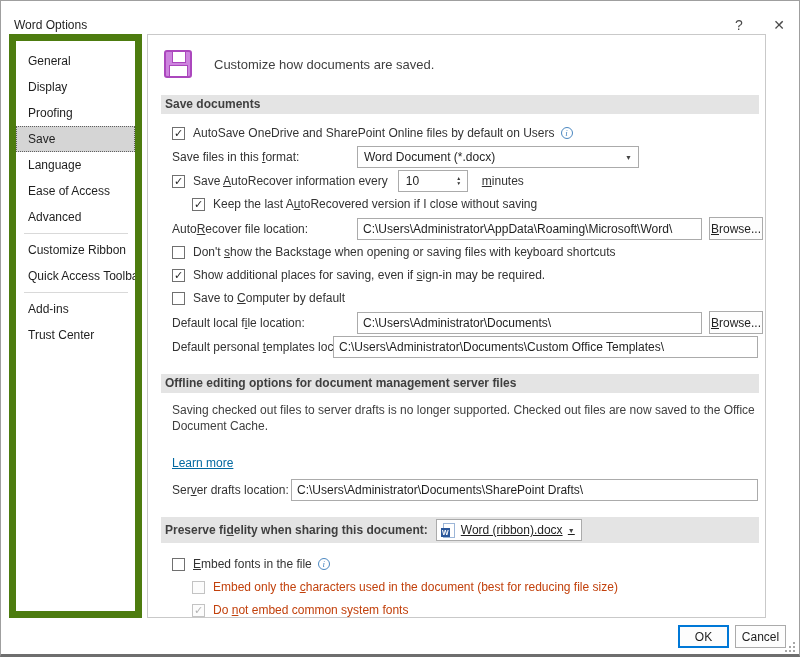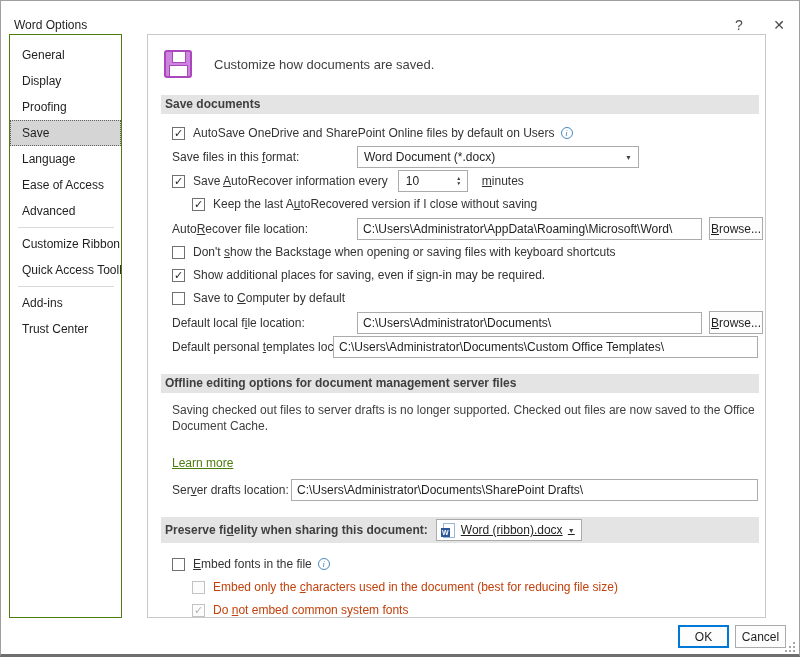--- a/index.html
+++ b/index.html
@@ -10,22 +10,22 @@
             border:1px solid #9f9f9f; border-bottom:3px solid #6e6e6e; overflow:hidden; }
 
   
   .titlebar { position:absolute; top:0; left:0; right:0; height:32px; display:flex; align-items:center;margin-top:8px; }
   .title { margin-left:13px; color:#1e1e1e; }
   .tb-btns { margin-left:auto; display:flex; }
   .tb-btn { width:40px; height:30px; display:flex; align-items:center; justify-content:center;
             font-size:14px; color:#4a4a4a; cursor:default; }
 
   
-  .sidebar { position:absolute; left:8px; top:33px; bottom:36px; width:113px;
-             border:1px solid #4d7c0f; background:#fff; padding-top:7px; overflow:hidden; }
+  .sidebar { position:absolute; left:8px; top:33px; bottom:36px; width:133px;
+             border:7px solid #4d7c0f; background:#fff; padding-top:7px; overflow:hidden; }
   .sb-item { height:26px; line-height:26px; padding-left:12px; color:#1e1e1e; white-space:nowrap; }
   .sb-item.selected { background:#d5d5d5; outline:1px dotted #5f5f5f; outline-offset:-1px; }
   .sb-sep { border-top:1px solid #d9d9d9; margin:3px 7px 3px 8px; }
 
   .content { position:absolute; left:146px; top:33px; bottom:36px; right:33px;
              border:1px solid #c9c9c9; background:#fff; padding:13px 6px 0 13px; overflow:hidden; }
 
   
   .hdr-row { display:flex; align-items:center; margin:1px 0 16px 3px; height:30px; }
   .floppy { width:28px; height:28px; background:#cd84de; border:2px solid #ab47bd; border-radius:3px;
@@ -74,21 +74,21 @@
   .spinner { width:70px; height:22px; border:1px solid #ababab; background:#fff; margin-left:10px;
              display:flex; align-items:center; }
   .spin-val { flex:1; padding-left:7px; color:#1f1f1f; }
   .spin-btns { width:16px; display:flex; flex-direction:column; align-items:center; justify-content:center; }
   .spin-btns span { font-size:5px; line-height:5px; color:#333; }
 
   .browse-btn { width:54px; height:23px; border:1px solid #ababab; background:#fdfdfd; margin-left:7px;
                 display:flex; align-items:center; justify-content:center; color:#1f1f1f; flex:none; }
 
   .para { margin:0 0 22px 11px; max-width:604px; white-space:normal; line-height:16px; color:#404040; }
-  .link { display:inline-block; margin:0 0 9px 11px; color:#4d7c0f; text-decoration:underline; }
+  .link { display:inline-block; margin:0 0 9px 11px; color:#0369a1; text-decoration:underline; }
 
   .fidelity-bar { height:26px; background:#e4e4e4; display:flex; align-items:center;
                   padding-left:4px; margin:16px 0 11px 0; }
   .bar-lbl { font-weight:bold; color:#3f3f3f; }
   .doc-combo { width:146px; height:22px; border:1px solid #ababab; background:#fff; margin-left:8px;
                display:flex; align-items:center; padding:0 6px; color:#1f1f1f;text-decoration:underline; }
   .doc-combo .arrow { margin-left:auto; font-size:7px; color:#444; }
   .docicon { width:12px; height:15px; background:#fff; border:1px solid #9cb6d8; position:relative;
              margin-right:6px; flex:none; }
   .docicon span { position:absolute; left:-3px; bottom:0; width:9px; height:9px; background:#2b579a;

